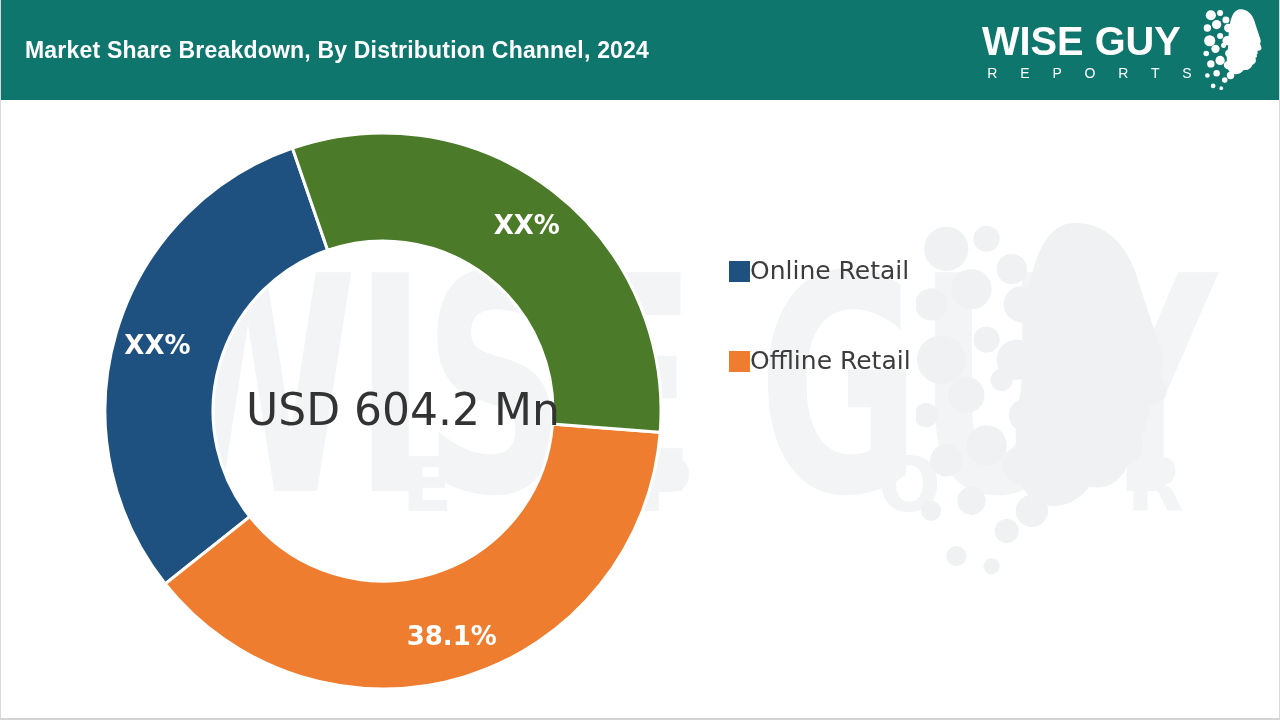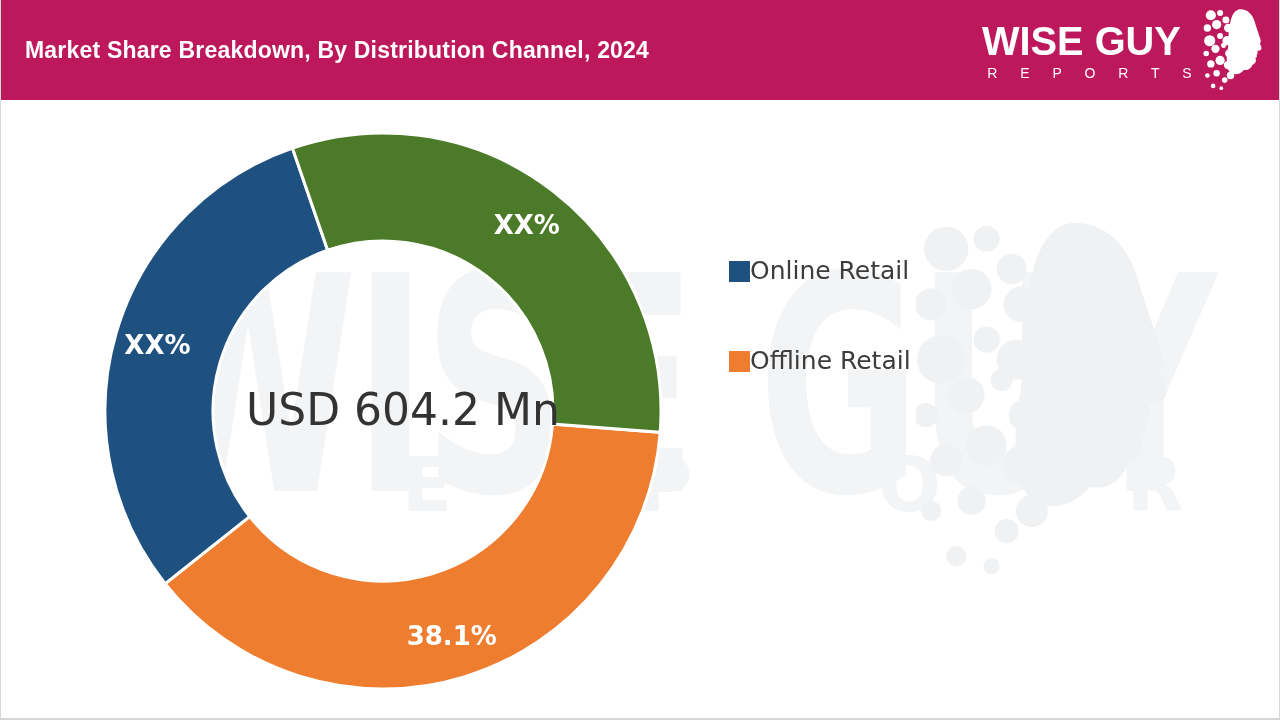--- a/index.html
+++ b/index.html
@@ -94,21 +94,21 @@
     <div class="legend-row">
       <span class="swatch" style="background-color: rgb(31, 81, 128);"></span>
       <span class="legend-label">Online Retail</span>
     </div>
     <div class="legend-row">
       <span class="swatch" style="background-color: rgb(238, 125, 47);"></span>
       <span class="legend-label">Offline Retail</span>
     </div>
   </div>
 
-  <div class="header" style="background: #be185d;">
+  <div class="header" style="background: #0f766e;">
     <div class="page-title">Market Share Breakdown, By Distribution Channel, 2024</div>
     <div class="logo">
       <div class="logo-text">
         <div class="logo-wordmark">WISE GUY</div>
         <div class="logo-subtext">R E P O R T S</div>
       </div>
       <svg class="logo-face" viewBox="0 0 260 380">
         <g fill="#ffffff">
           <path d="M150,15 C185,10 210,35 220,70 C226,90 235,115 243,140 C247,150 246,158 242,162
                    C246,172 250,180 248,186 C246,192 236,194 230,194 C234,200 233,208 227,210

